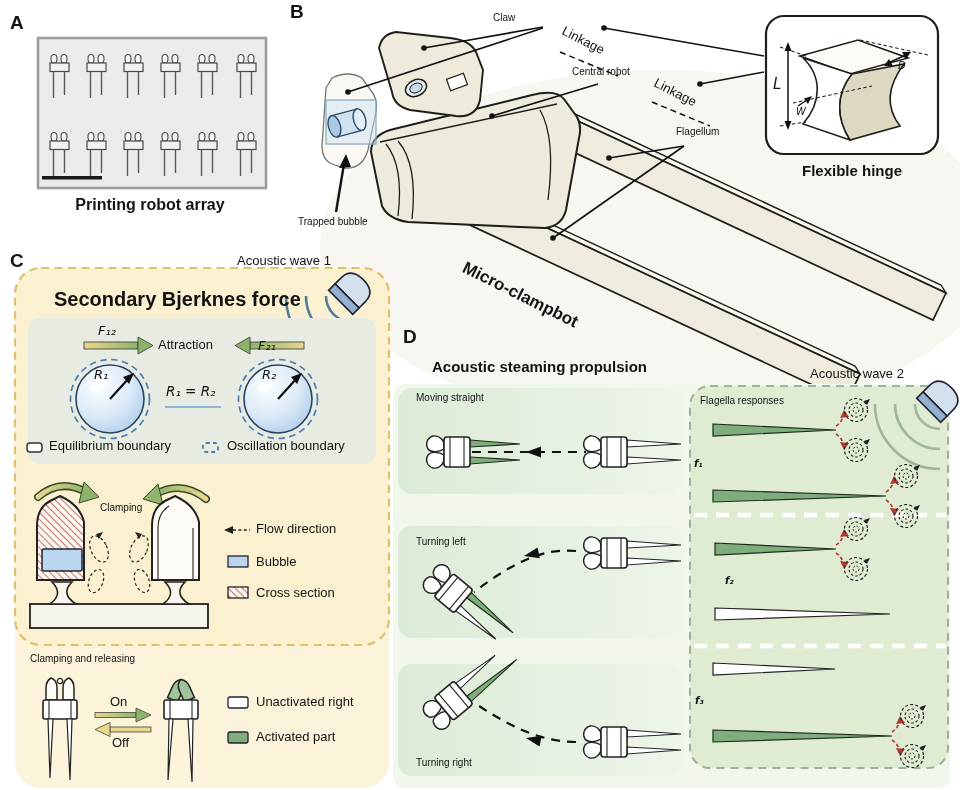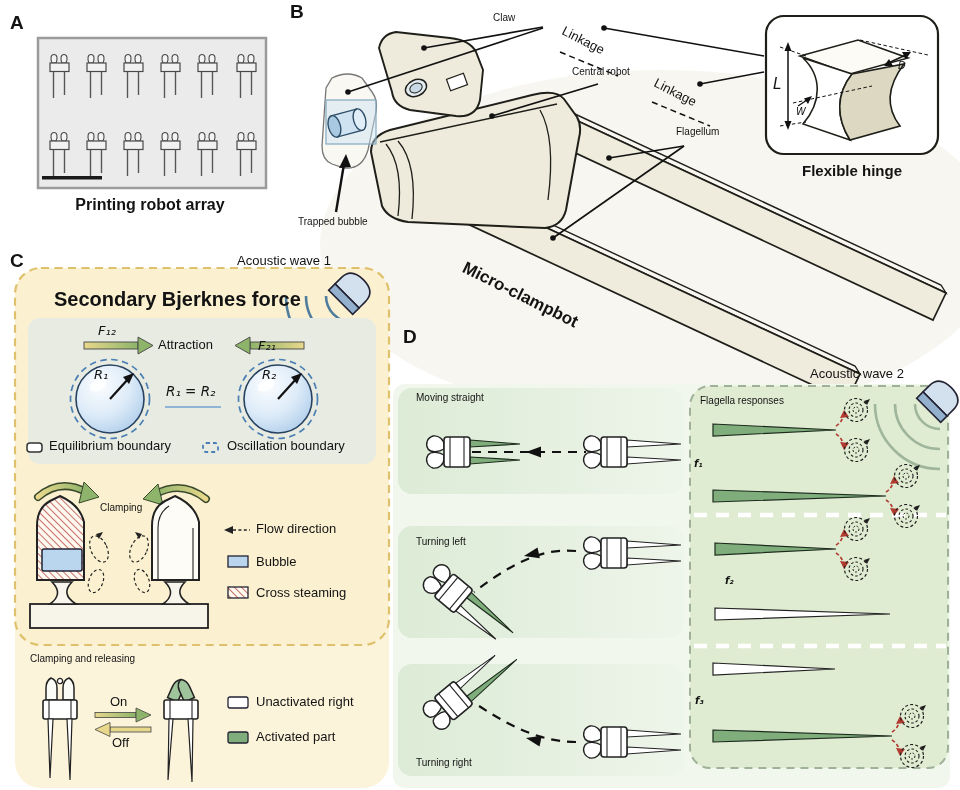--- a/index.html
+++ b/index.html
@@ -392,28 +392,29 @@
 <div class="lbl" style="left:158px;top:338px;">Attraction</div>
 <div class="lbl math" style="left:258px;top:324px;margin-top:15px;">F₂₁</div>
 <div class="lbl math" style="left:94px;top:368px;">R₁</div>
 <div class="lbl math" style="left:262px;top:368px;">R₂</div>
 <div class="lbl math" style="left:166px;top:384px;font-size:13.5px;">R₁ = R₂</div>
 <div class="lbl" style="left:49px;top:439px;">Equilibrium boundary</div>
 <div class="lbl" style="left:227px;top:439px;">Oscillation boundary</div>
 <div class="lbl t14" style="left:100px;top:502px;">Clamping</div>
 <div class="lbl" style="left:256px;top:522px;">Flow direction</div>
 <div class="lbl" style="left:256px;top:555px;">Bubble</div>
-<div class="lbl" style="left:256px;top:586px;">Cross steaming</div>
+<div class="lbl" style="left:256px;top:586px;">Cross section</div>
 <div class="lbl t14" style="left:30px;top:653px;">Clamping and releasing</div>
 <div class="lbl" style="left:110px;top:695px;">On</div>
 <div class="lbl" style="left:112px;top:736px;">Off</div>
 <div class="lbl" style="left:256px;top:695px;">Unactivated right</div>
 <div class="lbl" style="left:256px;top:730px;">Activated part</div>
 
 <div class="lbl panel-letter" style="left:403px;top:326px;">D</div>
+<div class="lbl b t15" style="left:432px;top:358px;">Acoustic steaming propulsion</div>
 <div class="lbl t14" style="left:416px;top:392px;">Moving straight</div>
 <div class="lbl t14" style="left:416px;top:536px;">Turning left</div>
 <div class="lbl t14" style="left:416px;top:757px;">Turning right</div>
 <div class="lbl t14" style="left:700px;top:395px;">Flagella responses</div>
 <div class="lbl" style="left:810px;top:367px;">Acoustic wave 2</div>
 <div class="lbl math b t14" style="left:694px;top:458px;">f₁</div>
 <div class="lbl math b t14" style="left:696px;top:575px;margin-left:29px;">f₂</div>
 <div class="lbl math b t14" style="left:695px;top:695px;">f₃</div>
 
 </div>

